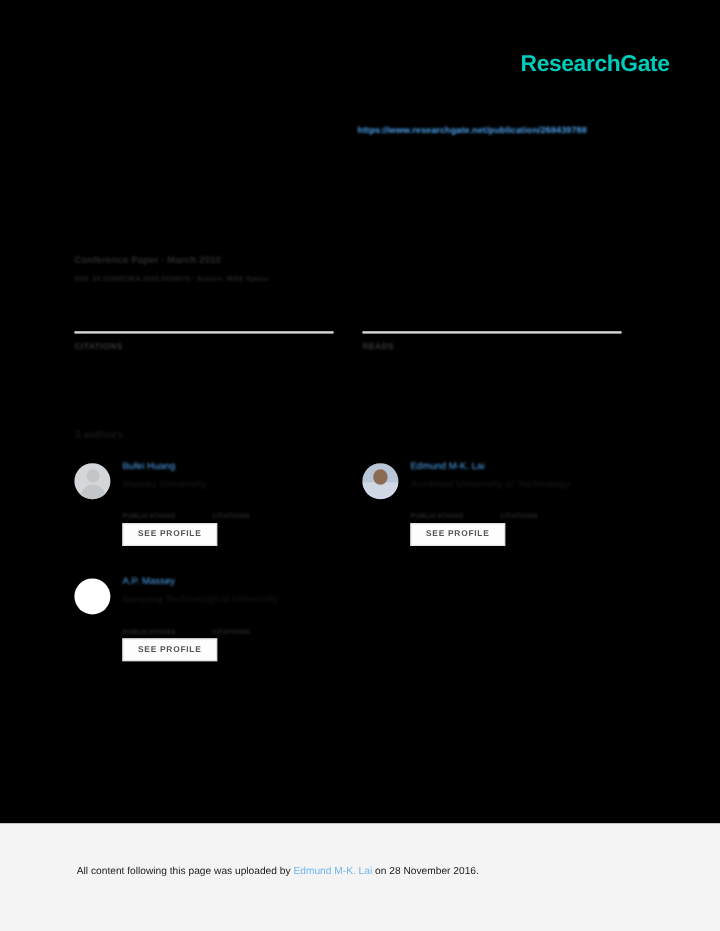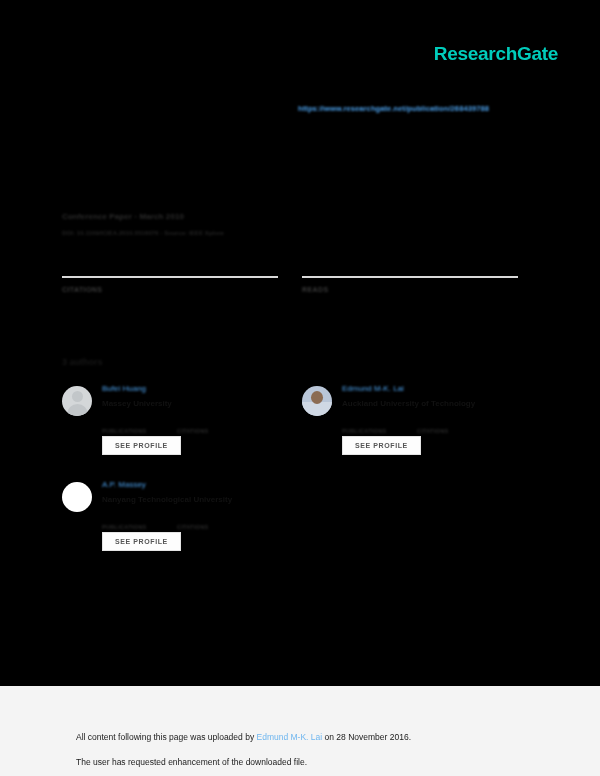--- a/index.html
+++ b/index.html
@@ -88,21 +88,21 @@
     position:absolute;left:40px;top:52px;
     background:#fdfdfd;border:1px solid #e3e3e3;
     padding:5px 12px;font-size:7px;font-weight:600;
     color:#555;letter-spacing:0.6px;
   }
   .footer{
     position:absolute;left:0;top:686px;width:600px;height:90px;
     background:#f4f4f4;
   }
   .footer p{
-    margin:12px;position:absolute;left:64px;
+    margin:0;position:absolute;left:64px;
     font-size:8.5px;color:#1a1a1a;font-family:"Liberation Sans",sans-serif;
   }
   .footer .l1{top:34px;} .footer .l2{top:59px;}
   .footer a{color:#6fb6ef;text-decoration:none;}
 </style>
 </head>
 <body>
 
 <div class="page">
 
@@ -158,14 +158,13 @@
       <span class="c1">PUBLICATIONS</span>
       <span class="c2">CITATIONS</span>
     </div>
     <div class="btn">SEE PROFILE</div>
   </div>
 
 </div>
 
 <div class="footer">
   <p class="l1"><span>All content following this page was uploaded by </span><a href="#">Edmund M-K. Lai</a><span> on 28 November 2016.</span></p>
-  <p class="l2">The user has requested enhancement of the downloaded file.</p>
 </div>
 
 </body></html>

